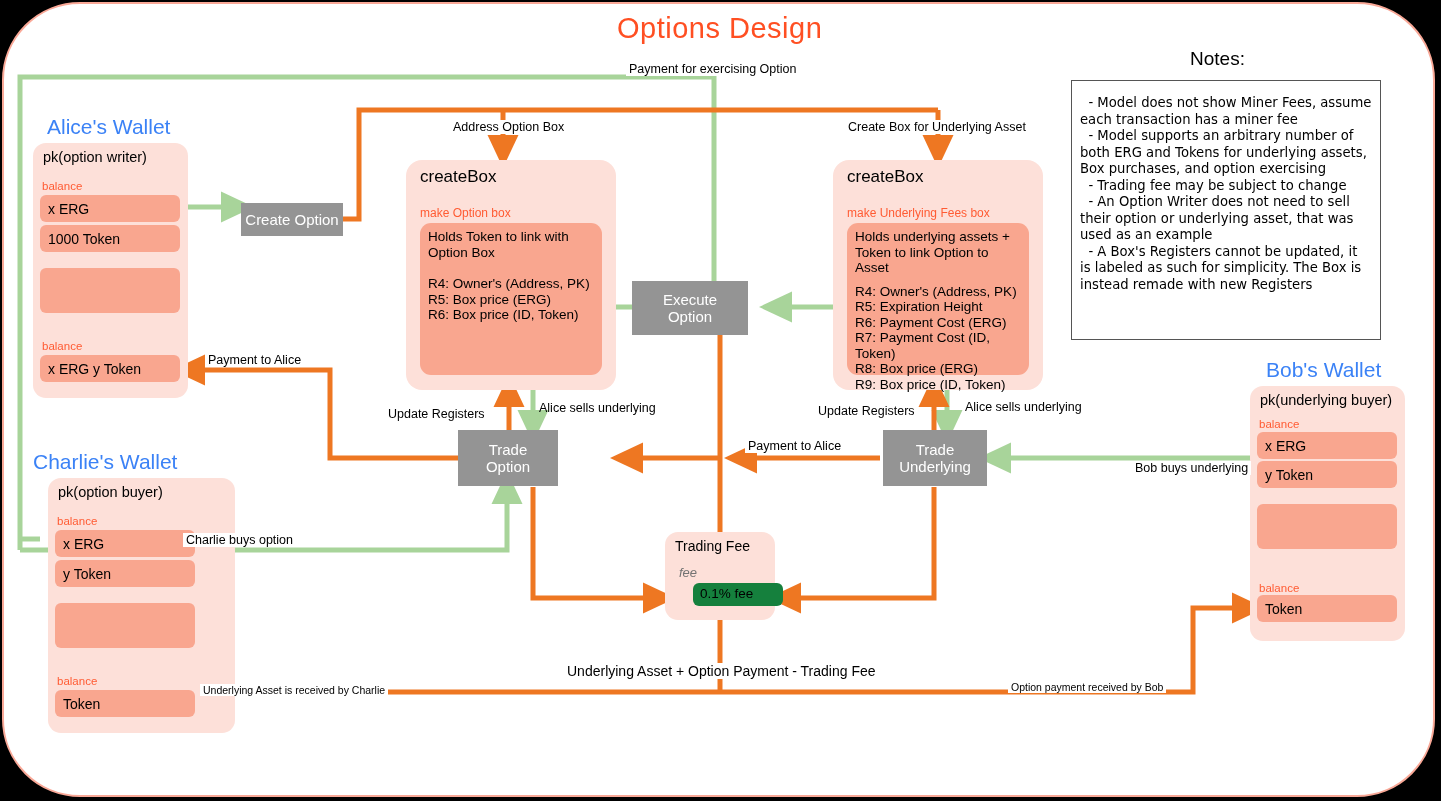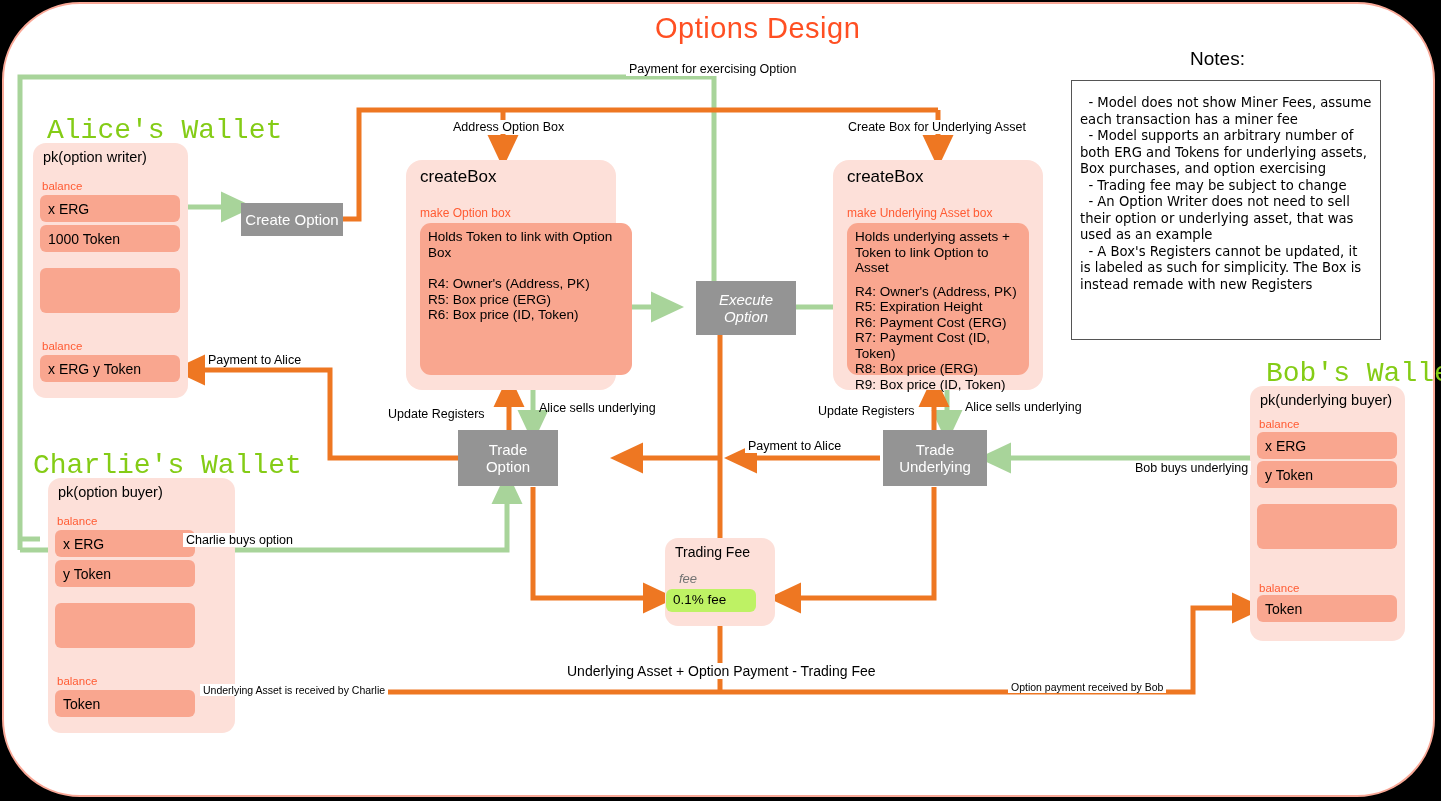--- a/index.html
+++ b/index.html
@@ -6,42 +6,42 @@
   html,body{margin:0;padding:0;background:#000;}
   body{width:1441px;height:801px;overflow:hidden;
        font-family:"Liberation Sans","DejaVu Sans",sans-serif;}
   #canvas{position:relative;width:1441px;height:801px;background:#000;}
   #frame{position:absolute;left:2px;top:2px;width:1433px;height:795px;
          background:#fff;border:2px solid #f9a897;border-radius:78px;box-sizing:border-box;}
   #wires{position:absolute;left:0;top:0;width:1441px;height:801px;}
 
   .title{position:absolute;color:#ff4f22;font-size:29px;letter-spacing:.5px;white-space:nowrap;}
 
-  .wallet-title{position:absolute;color:#84cc16;font-size:28px;white-space:nowrap;font-family:Liberation Mono, monospace;}
+  .wallet-title{position:absolute;color:#3b82f6;font-size:21px;white-space:nowrap;}
   .wallet{position:absolute;background:#fde0d9;border-radius:13px;box-sizing:border-box;}
   .wallet .pk{position:absolute;left:10px;top:6px;font-size:14.5px;color:#000;white-space:nowrap;}
   .balance-lbl{position:absolute;color:#ff5b33;font-size:11.5px;white-space:nowrap;}
   .asset{position:absolute;background:#f9a68f;border-radius:6px;box-sizing:border-box;}
   .asset span{position:absolute;left:8px;top:50%;transform:translateY(-50%);
               font-size:14px;color:#000;white-space:nowrap;}
 
   .proc{position:absolute;background:#949494;color:#fff;display:flex;align-items:center;
         justify-content:center;text-align:center;font-size:15px;line-height:17px;box-sizing:border-box;}
 
   .cbox{position:absolute;background:#fde0d9;border-radius:16px;box-sizing:border-box;}
   .cbox .hdr{position:absolute;left:14px;top:7px;font-size:17px;color:#000;white-space:nowrap;}
   .cbox .sub{position:absolute;left:14px;font-size:12px;color:#ff5b33;white-space:nowrap;}
   .inner{position:absolute;background:#f9a68f;border-radius:11px;box-sizing:border-box;
          font-size:13.5px;line-height:15.5px;color:#000;padding:6px 8px;}
   .inner .reglist{margin-top:16px;}
 
   .feebox{position:absolute;background:#fde0d9;border-radius:13px;box-sizing:border-box;}
   .feebox .hdr{position:absolute;left:10px;top:6px;font-size:14px;color:#000;white-space:nowrap;}
   .feebox .sub{position:absolute;left:14px;top:33px;font-size:13px;color:#737373;font-style:italic;}
-  .feebox .val{position:absolute;left:1px;top:51px;width:90px;height:23px;background:#bef264;
+  .feebox .val{position:absolute;left:28px;top:51px;width:90px;height:23px;background:#15803d;
                border-radius:6px;}
   .feebox .val span{position:absolute;left:7px;top:3px;font-size:13.5px;color:#000;}
 
   .notes-title{position:absolute;font-size:19px;color:#000;white-space:nowrap;}
   .notes-box{position:absolute;border:1px solid #555;background:#fff;box-sizing:border-box;
              padding:14px 8px 10px 8px;font-size:13.2px;line-height:16.5px;color:#000;
              font-family:"DejaVu Sans",sans-serif;white-space:pre-wrap;}
 
   .elabel{position:absolute;font-size:12.5px;color:#000;white-space:nowrap;background:#fff;padding:0 3px;}
   .elabel.sm{font-size:10.5px;}
@@ -101,21 +101,21 @@
       <path stroke="#ee7722" d="M509,430 L509,390" marker-end="url(#ao)"></path>
 
       <path stroke="#ee7722" d="M533,487 L533,598 L660,598" marker-end="url(#ao)"></path>
 
       <path stroke="#ee7722" d="M720,620 L720,692"></path>
       <path stroke="#ee7722" d="M720,692 L185,692" marker-end="url(#ao)"></path>
       <path stroke="#ee7722" d="M720,692 L1193,692 L1193,608 L1249,608" marker-end="url(#ao)"></path>
     </g>
   </svg>
 
-  <div class="title" style="left:617px;top:12px;margin-left:38px;">Options  Design</div>
+  <div class="title" style="left:617px;top:12px;">Options  Design</div>
 
   <div class="notes-title" style="left:1190px;top:48px;">Notes:</div>
   <div class="notes-box" style="left:1071px;top:80px;width:310px;height:260px;">  - Model does not show Miner Fees, assume each transaction has a miner fee
   - Model supports an arbitrary number of both ERG and Tokens for underlying assets, Box purchases, and option exercising
   - Trading fee may be subject to change
   - An Option Writer does not need to sell their option or underlying asset, that was used as an example
   - A Box's Registers cannot be updated, it is labeled as such for simplicity. The Box is instead remade with new Registers</div>
 
   <div class="wallet-title" style="left:47px;top:115px;">Alice's Wallet</div>
   <div class="wallet" style="left:33px;top:143px;width:155px;height:255px;text-align:center;">
@@ -164,52 +164,52 @@
     <div class="asset" style="left:7px;top:118px;width:140px;height:45px;"></div>
     <div class="balance-lbl" style="left:9px;top:196px;">balance</div>
     <div class="asset" style="left:7px;top:209px;width:140px;height:27px;">
       <span>Token</span>
     </div>
   </div>
 
   <div class="cbox" style="left:406px;top:160px;width:210px;height:230px;">
     <div class="hdr">createBox</div>
     <div class="sub" style="top:46px;">make Option box</div>
-    <div class="inner" style="left:14px;top:63px;width:212px;height:152px;">
+    <div class="inner" style="left:14px;top:63px;width:182px;height:152px;">
       <div>Holds Token to link with Option Box</div>
       <div class="reglist" style="white-space:pre-line;">R4: Owner's (Address, PK)
 R5: Box price (ERG)
 R6: Box price (ID, Token)</div>
     </div>
   </div>
 
   <div class="cbox" style="left:833px;top:160px;width:210px;height:230px;">
     <div class="hdr">createBox</div>
-    <div class="sub" style="top:46px;">make Underlying Asset box</div>
+    <div class="sub" style="top:46px;">make Underlying Fees box</div>
     <div class="inner" style="left:14px;top:63px;width:182px;height:152px;">
       <div>Holds underlying assets + Token to link Option to Asset</div>
       <div class="reglist" style="margin-top:8px;white-space:pre-line;">R4: Owner's (Address, PK)
 R5: Expiration Height
 R6: Payment Cost (ERG)
 R7: Payment Cost (ID, Token)
 R8: Box price (ERG)
 R9: Box price (ID, Token)</div>
     </div>
   </div>
 
-  <div class="feebox" style="left:665px;top:532px;width:110px;height:88px;margin-top:6px;">
+  <div class="feebox" style="left:665px;top:532px;width:110px;height:88px;">
     <div class="hdr">Trading Fee</div>
     <div class="sub">fee</div>
     <div class="val">
       <span>0.1% fee</span>
     </div>
   </div>
 
   <div class="proc" style="left:241px;top:203px;width:102px;height:33px;">Create Option</div>
-  <div class="proc" style="left:696px;top:281px;width:100px;height:54px;white-space:pre-line;font-style:italic;">Execute
+  <div class="proc" style="left:632px;top:281px;width:116px;height:54px;white-space:pre-line;">Execute
 Option</div>
   <div class="proc" style="left:458px;top:430px;width:100px;height:56px;white-space:pre-line;">Trade
 Option</div>
   <div class="proc" style="left:883px;top:430px;width:104px;height:56px;white-space:pre-line;">Trade
 Underlying</div>
 
   <div class="elabel" style="left:626px;top:62px;">Payment for exercising Option</div>
   <div class="elabel" style="left:450px;top:120px;">Address Option Box</div>
   <div class="elabel" style="left:845px;top:120px;">Create Box for Underlying Asset</div>
 

